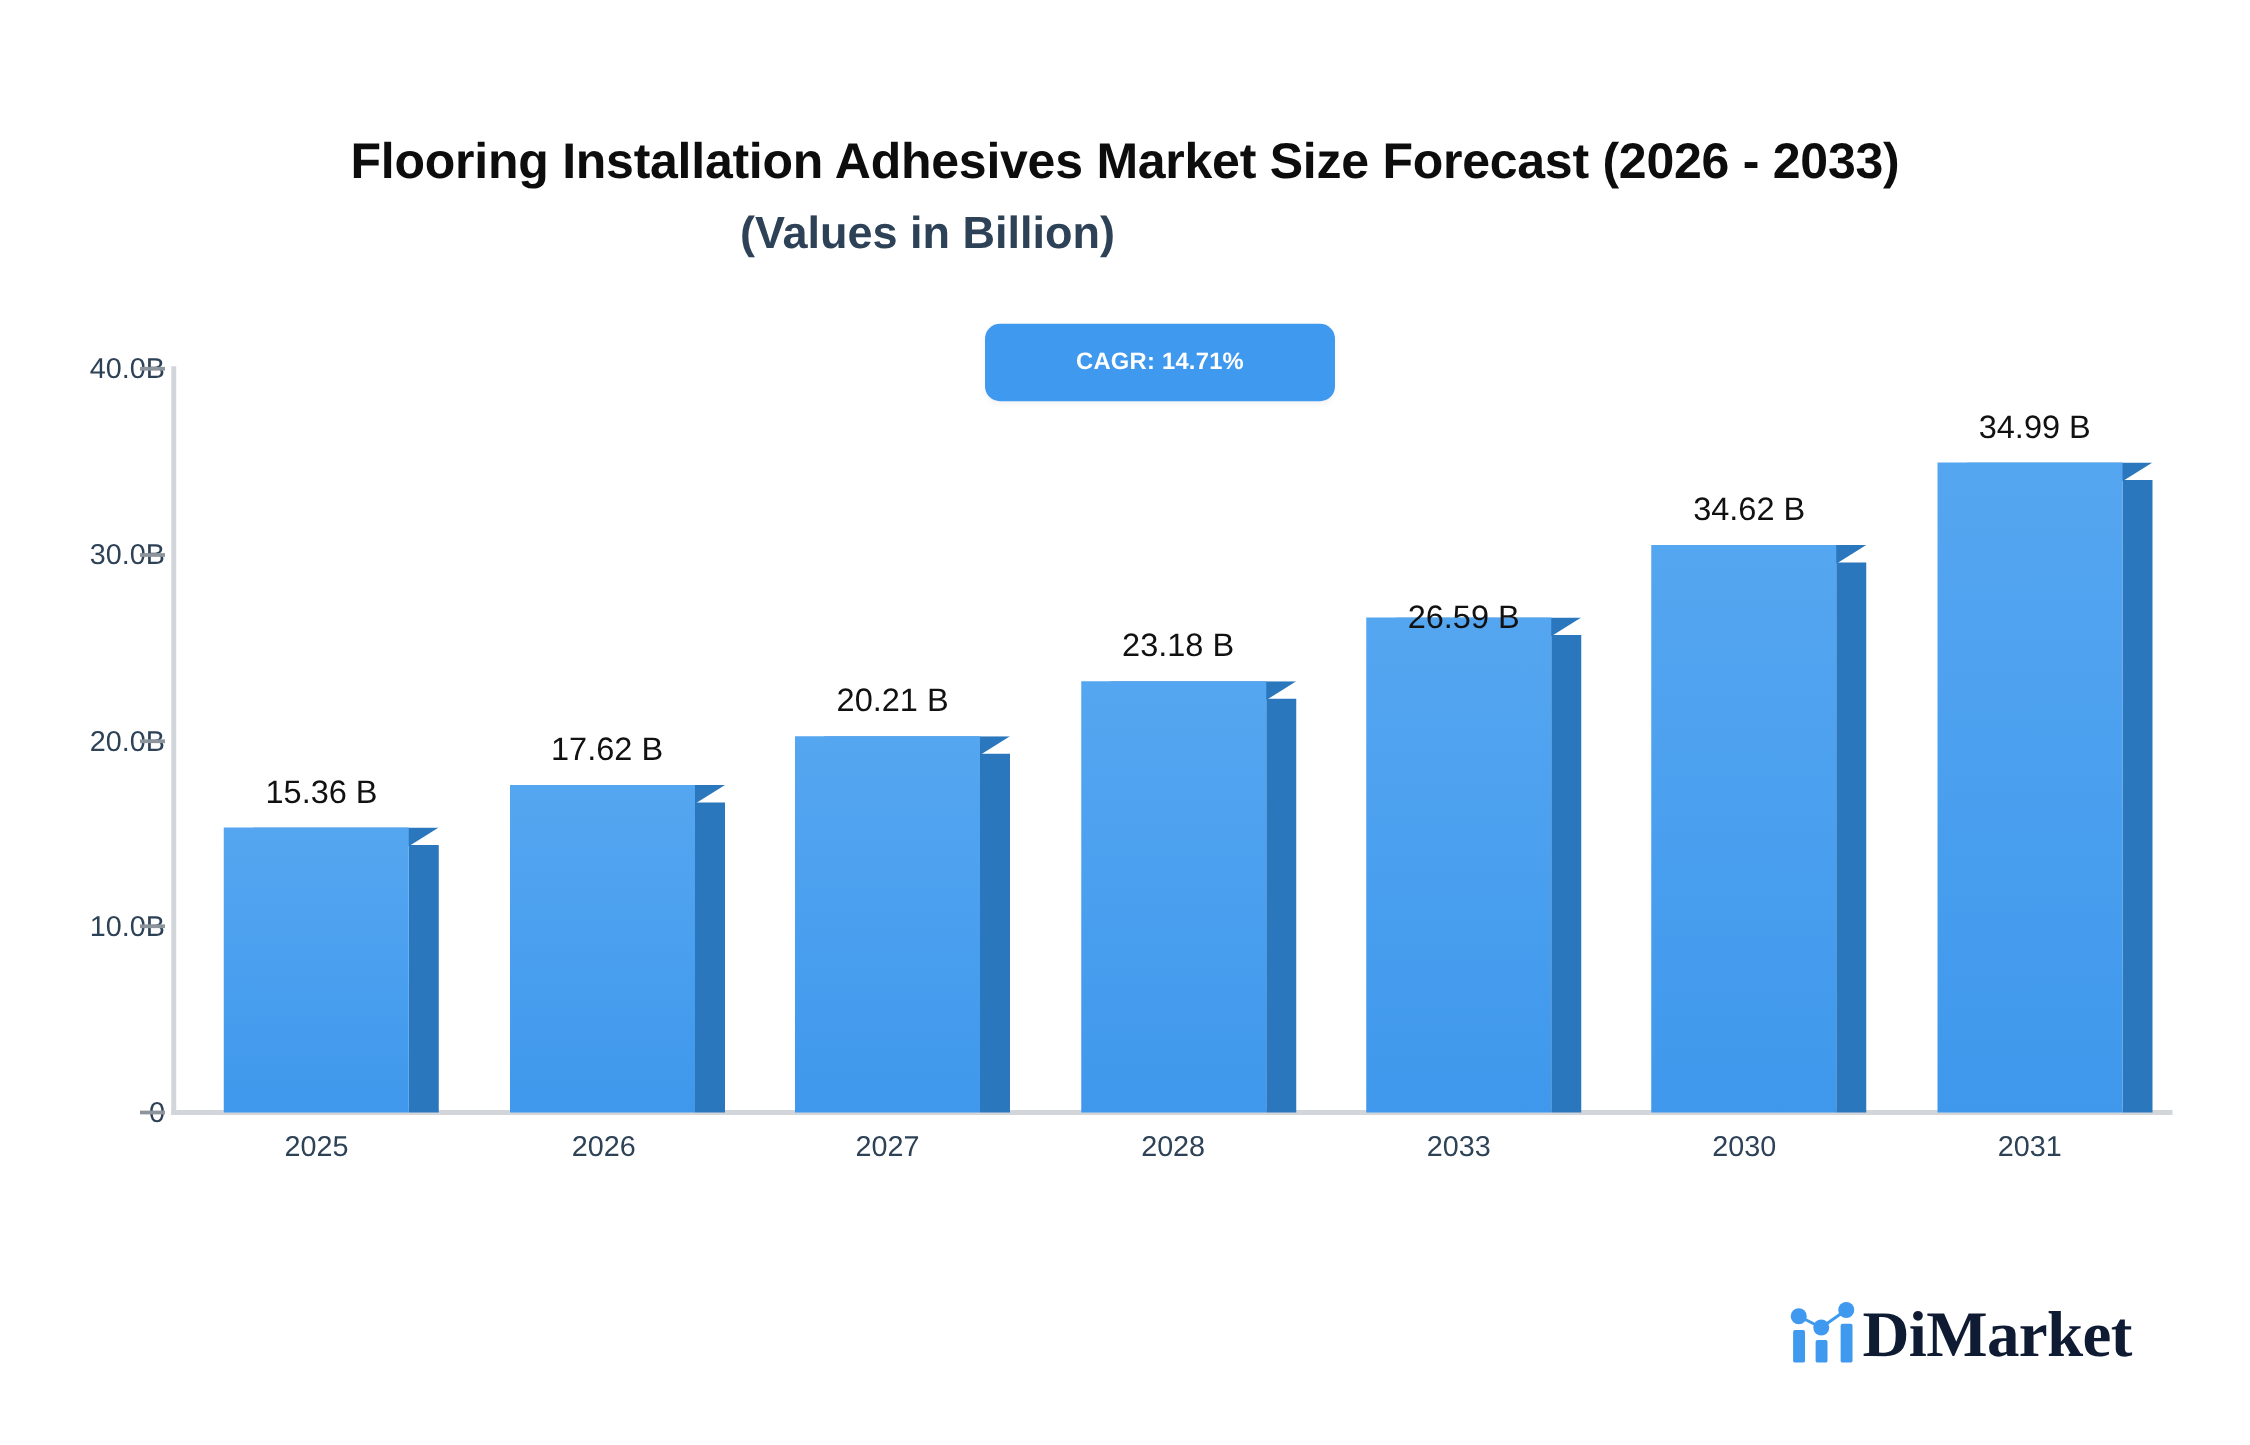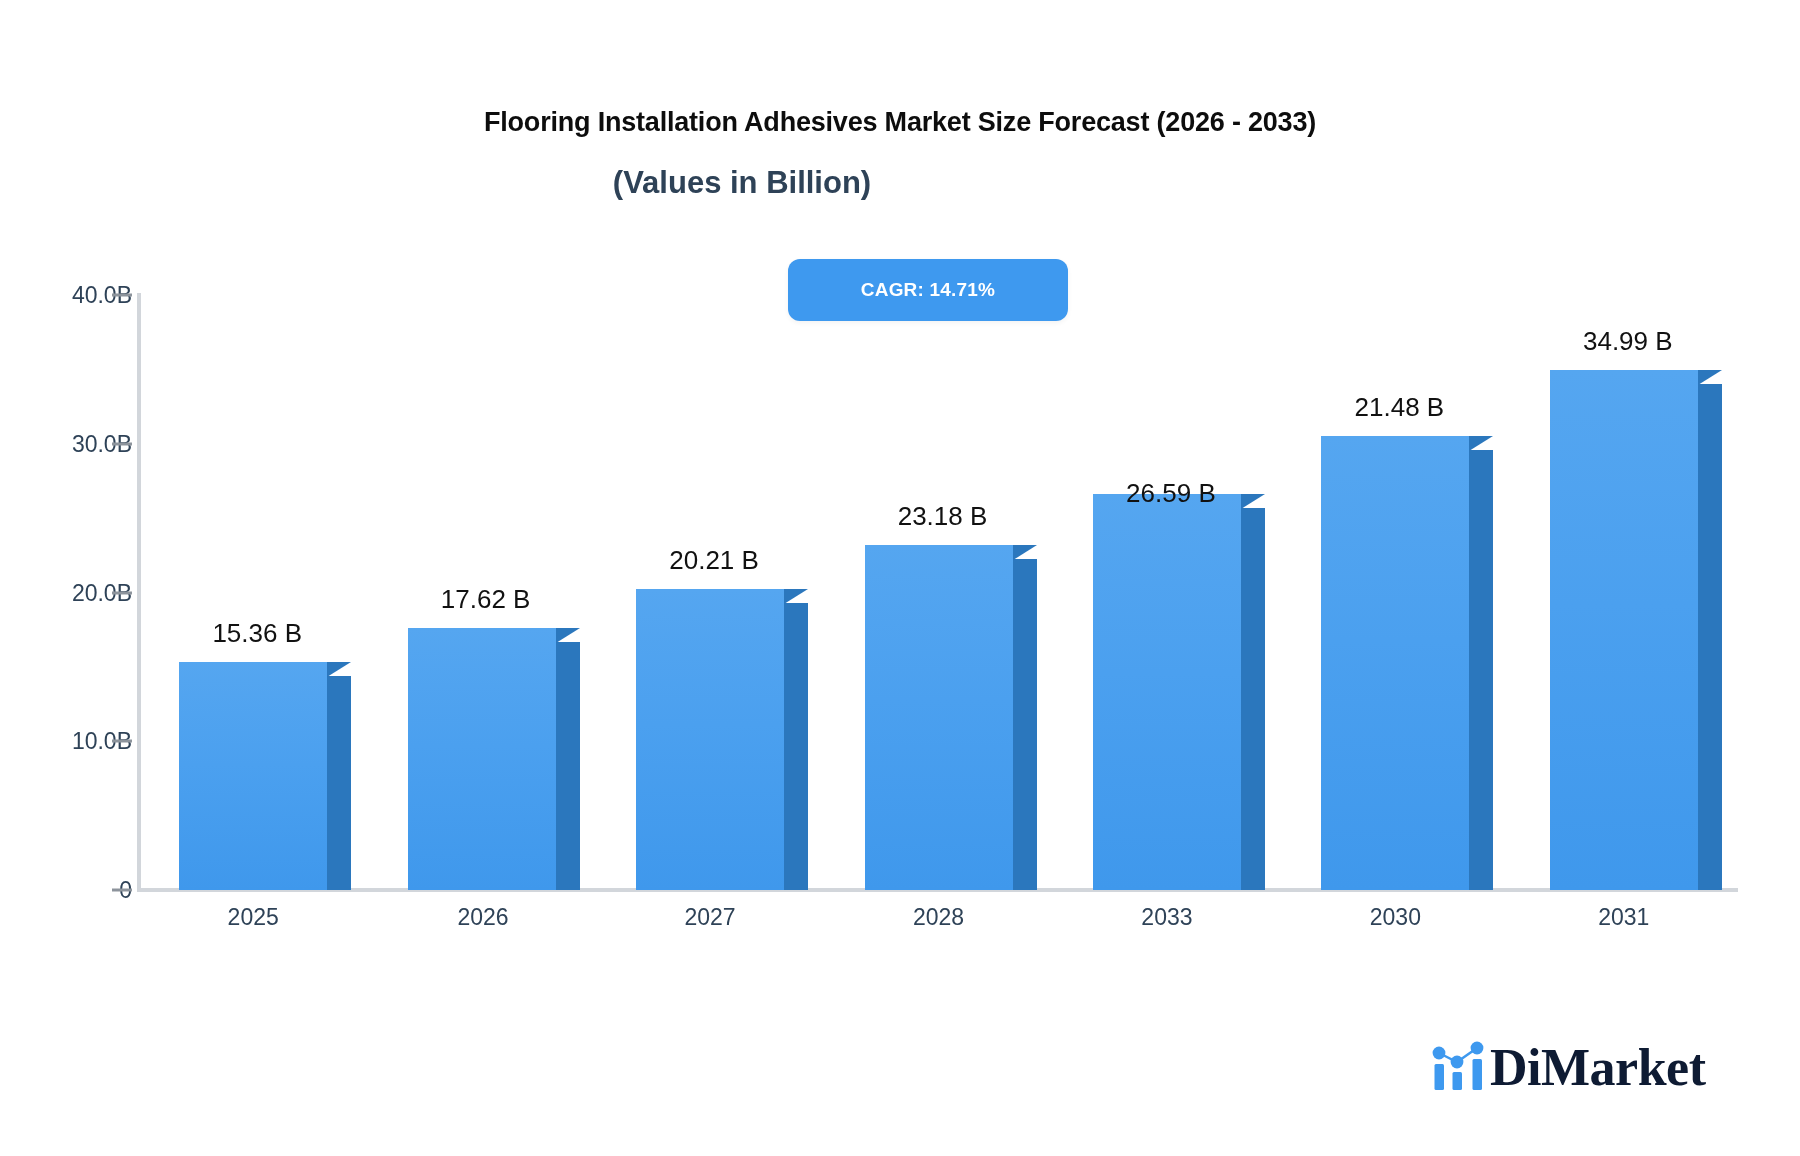--- a/index.html
+++ b/index.html
@@ -22,33 +22,33 @@
     background: #ffffff;
   }
 
   
   .chart-title {
     position: absolute;
     left: 0;
     top: 107px;
     width: 1800px;
     text-align: center;
-    font-size: 27px;
+    font-size: 40px;
     font-weight: bold;
     color: #0d0d0d;
     letter-spacing: -0.2px;
     white-space: nowrap;
   }
   .chart-subtitle {
     position: absolute;
     left: 0;
     top: 165px;
     width: 1484px;
     text-align: center;
-    font-size: 31px;
+    font-size: 36px;
     font-weight: bold;
     color: #2e4257;
     white-space: nowrap;
   }
 
   
   .cagr-badge {
     position: absolute;
     left: 788px;
     top: 259px;
@@ -241,21 +241,21 @@
             </svg></div>
           <div class="bar-front" style="left: 1093px; top: 494px; bottom: auto; width: 148px; height: 396px;"></div>
           <div class="bar-label" style="left: 1170.93px; top: 450px; margin-top: 28px;">26.59 B</div>
         </div>
         <div style="position: absolute; left: 0px; top: 0px;">
           <div class="bar-side" style="left: 1469px; top: 450px; height: 440px; bottom: auto;"></div>
           <div style="position: absolute; left: 1321px; top: 436px; width: 172px; height: 15px; background: linear-gradient(to right bottom, rgba(0, 0, 0, 0) 0%, rgba(0, 0, 0, 0) 100%);"><svg width="172" height="15" viewBox="0 0 172 15">
               <polygon points="0,15 24,0 172,0 148,15" fill="#2b77bd"></polygon>
             </svg></div>
           <div class="bar-front" style="left: 1321px; top: 436px; bottom: auto; width: 148px; height: 454px;"></div>
-          <div class="bar-label" style="left: 1399.36px; top: 392px;">21.48 B</div>
+          <div class="bar-label" style="left: 1399.36px; top: 392px;">34.62 B</div>
         </div>
         <div style="position: absolute; left: 0px; top: 0px;">
           <div class="bar-side" style="left: 1698px; top: 384px; height: 506px; bottom: auto;"></div>
           <div style="position: absolute; left: 1550px; top: 370px; width: 172px; height: 15px; background: linear-gradient(to right bottom, rgba(0, 0, 0, 0) 0%, rgba(0, 0, 0, 0) 100%);"><svg width="172" height="15" viewBox="0 0 172 15">
               <polygon points="0,15 24,0 172,0 148,15" fill="#2b77bd"></polygon>
             </svg></div>
           <div class="bar-front" style="left: 1550px; top: 370px; bottom: auto; width: 148px; height: 520px;"></div>
           <div class="bar-label" style="left: 1627.79px; top: 326px;">34.99 B</div>
         </div>
       </div>

